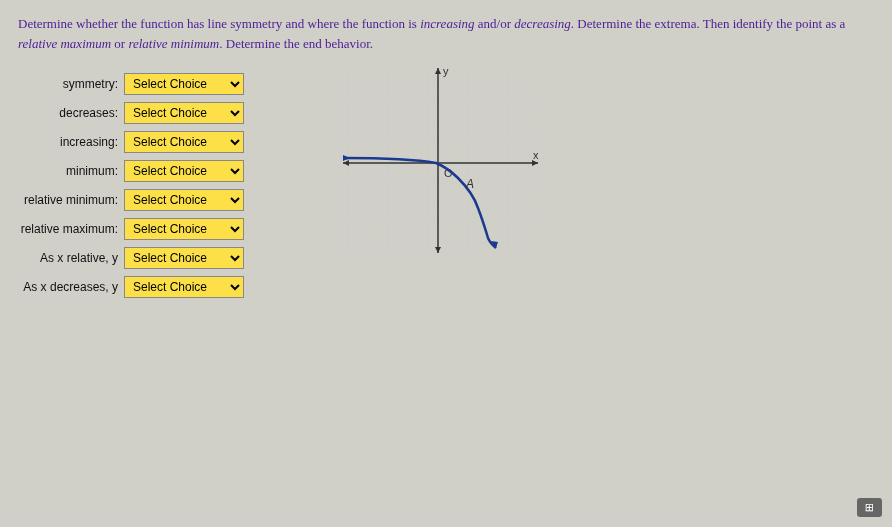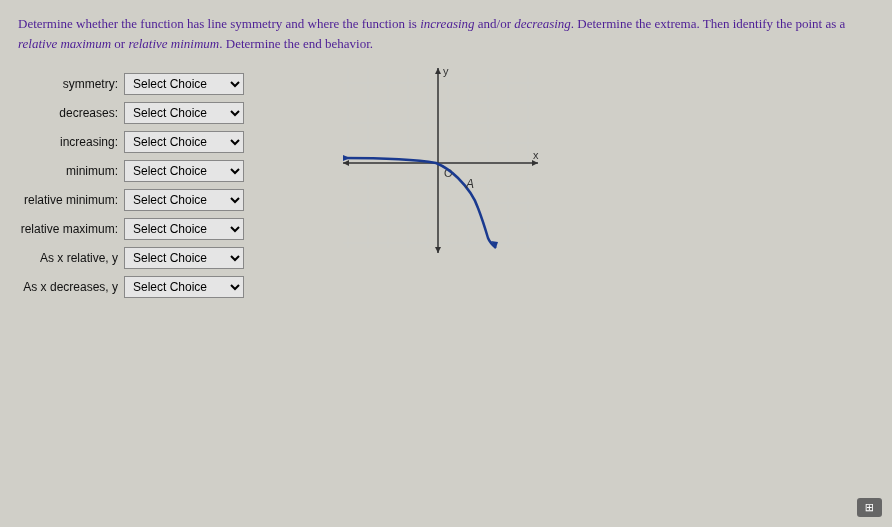--- a/index.html
+++ b/index.html
@@ -49,21 +49,21 @@
     .form-label {
       font-size: 12px;
       color: #111;
       min-width: 100px;
       text-align: right;
     }
     .form-select {
       font-size: 12px;
       padding: 2px 4px;
       border: 1px solid #888;
-      background: #e5e5e5;
+      background: #fde047;
       cursor: pointer;
       appearance: auto;
       min-width: 120px;
     }
     .graph-container {
       margin-left: 60px;
       margin-top: 0;
     }
     .graph-wrapper {
       position: relative;

